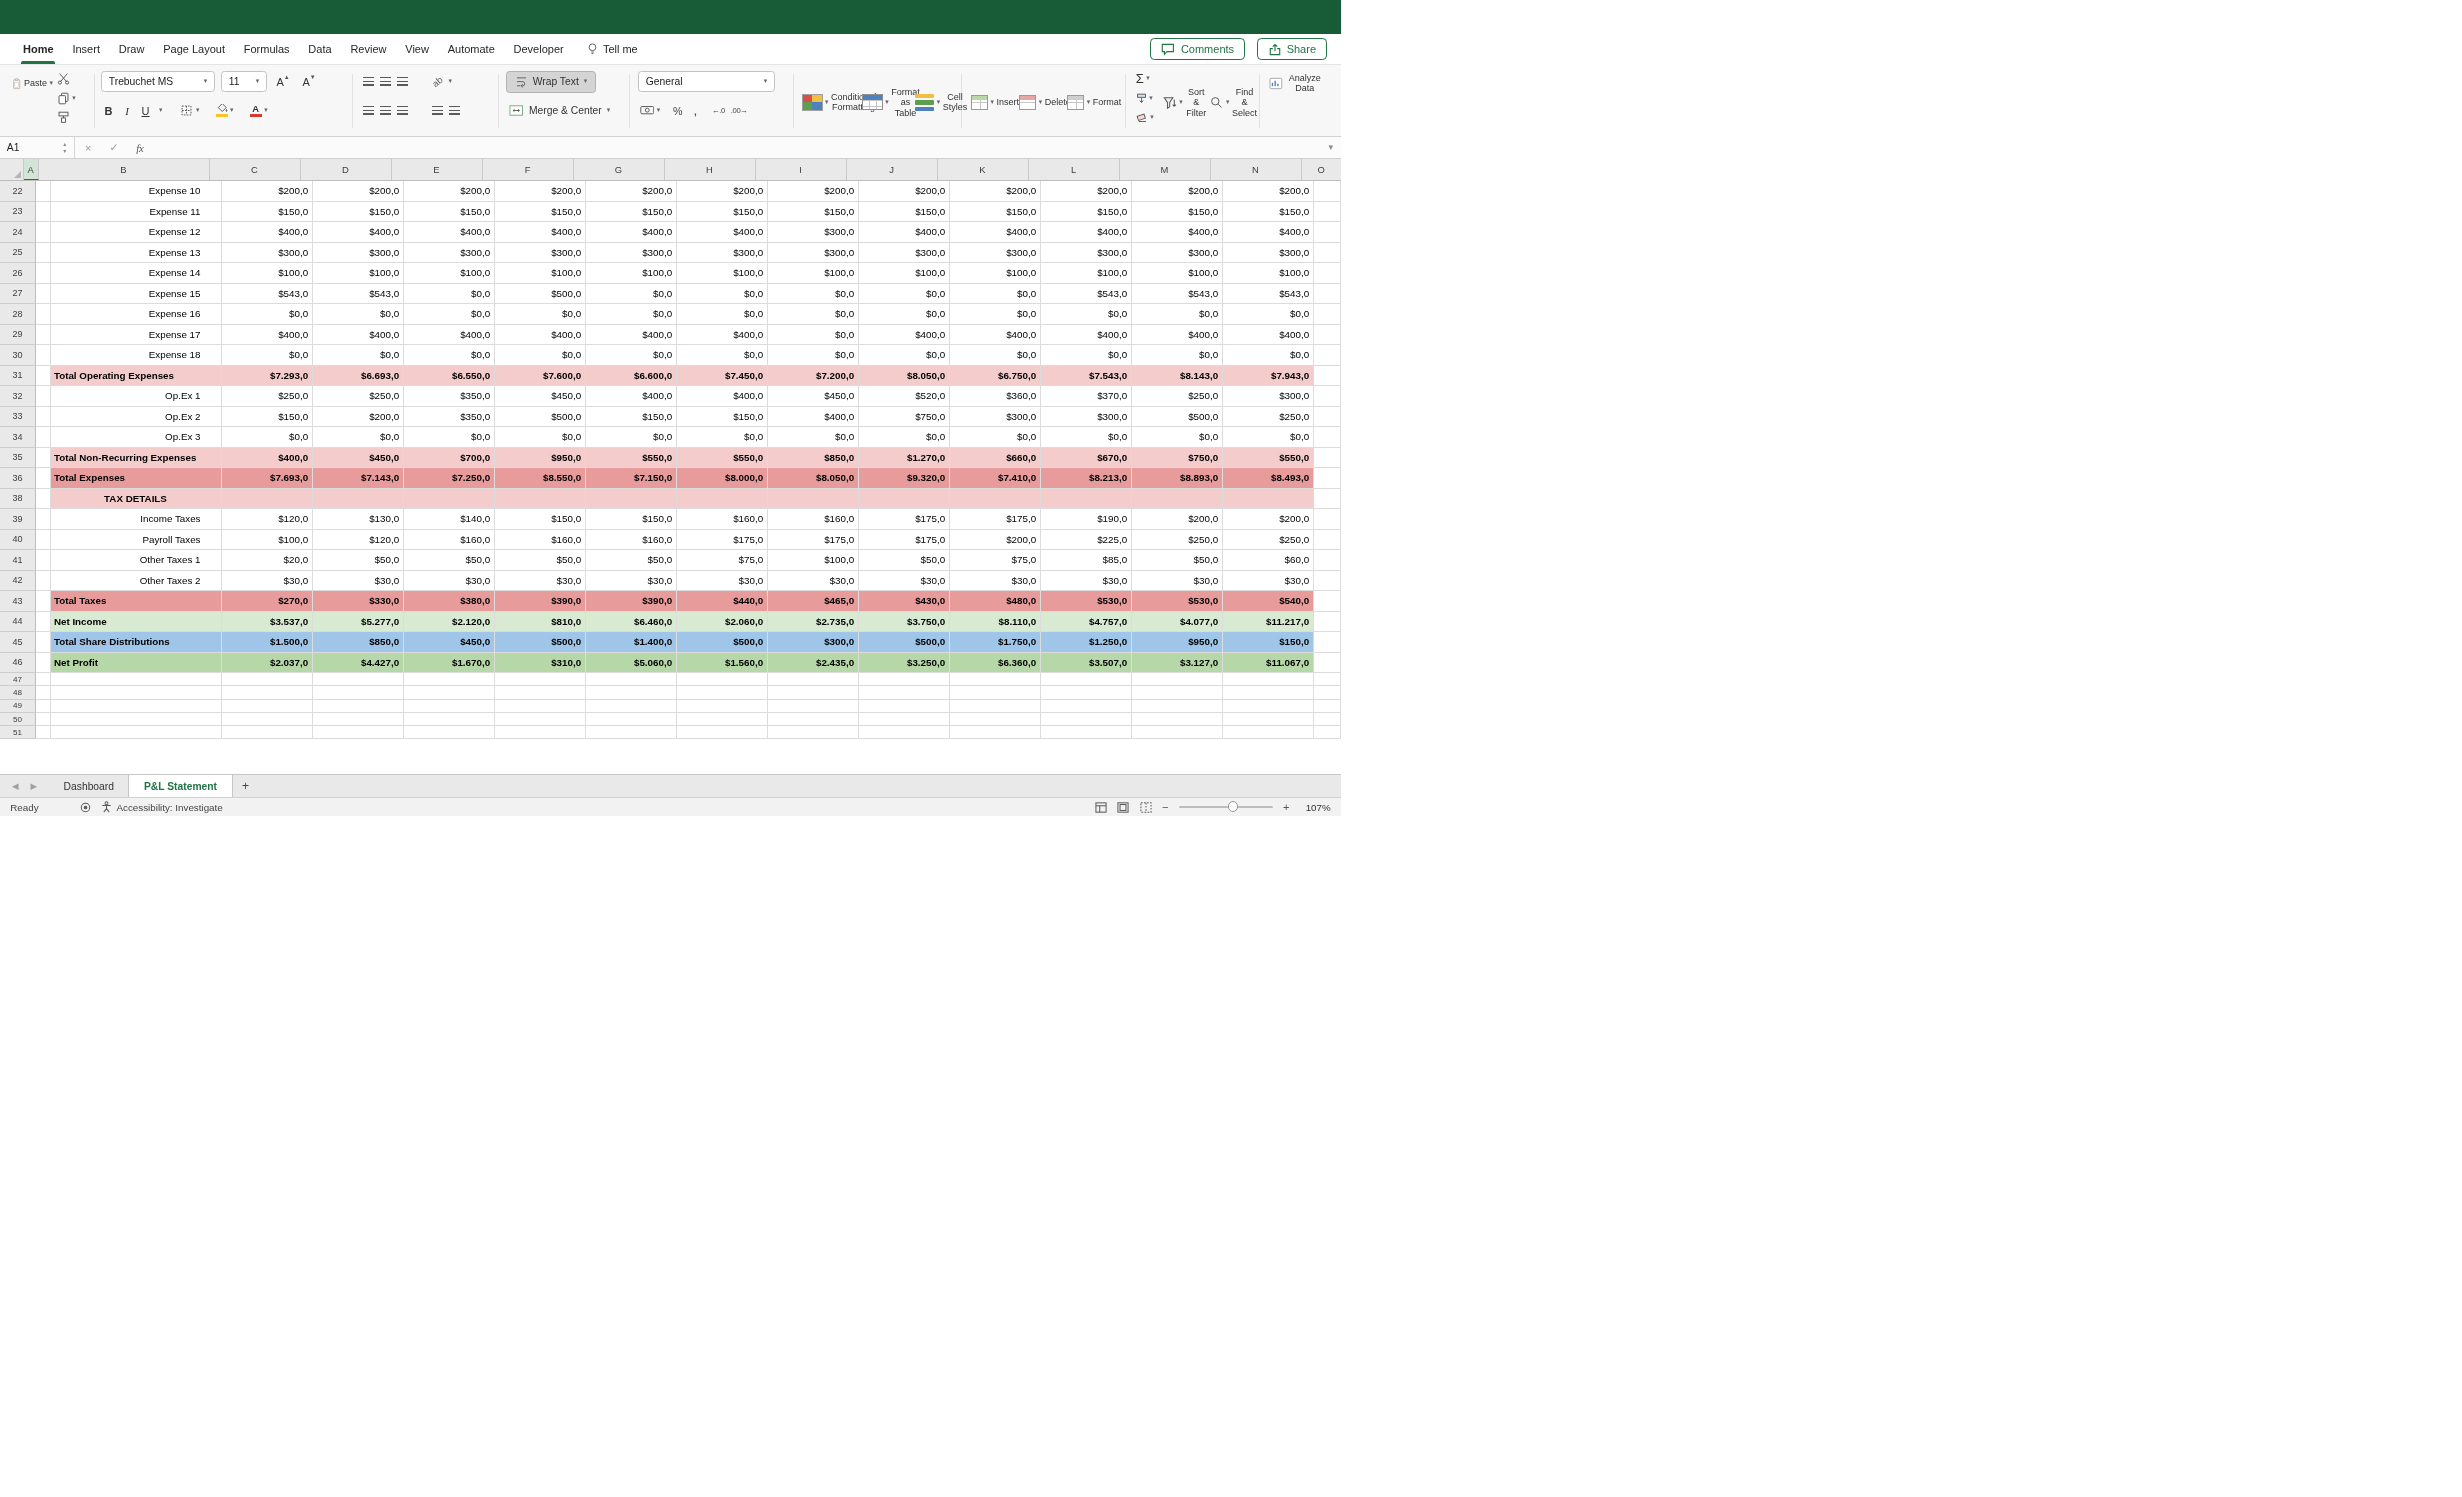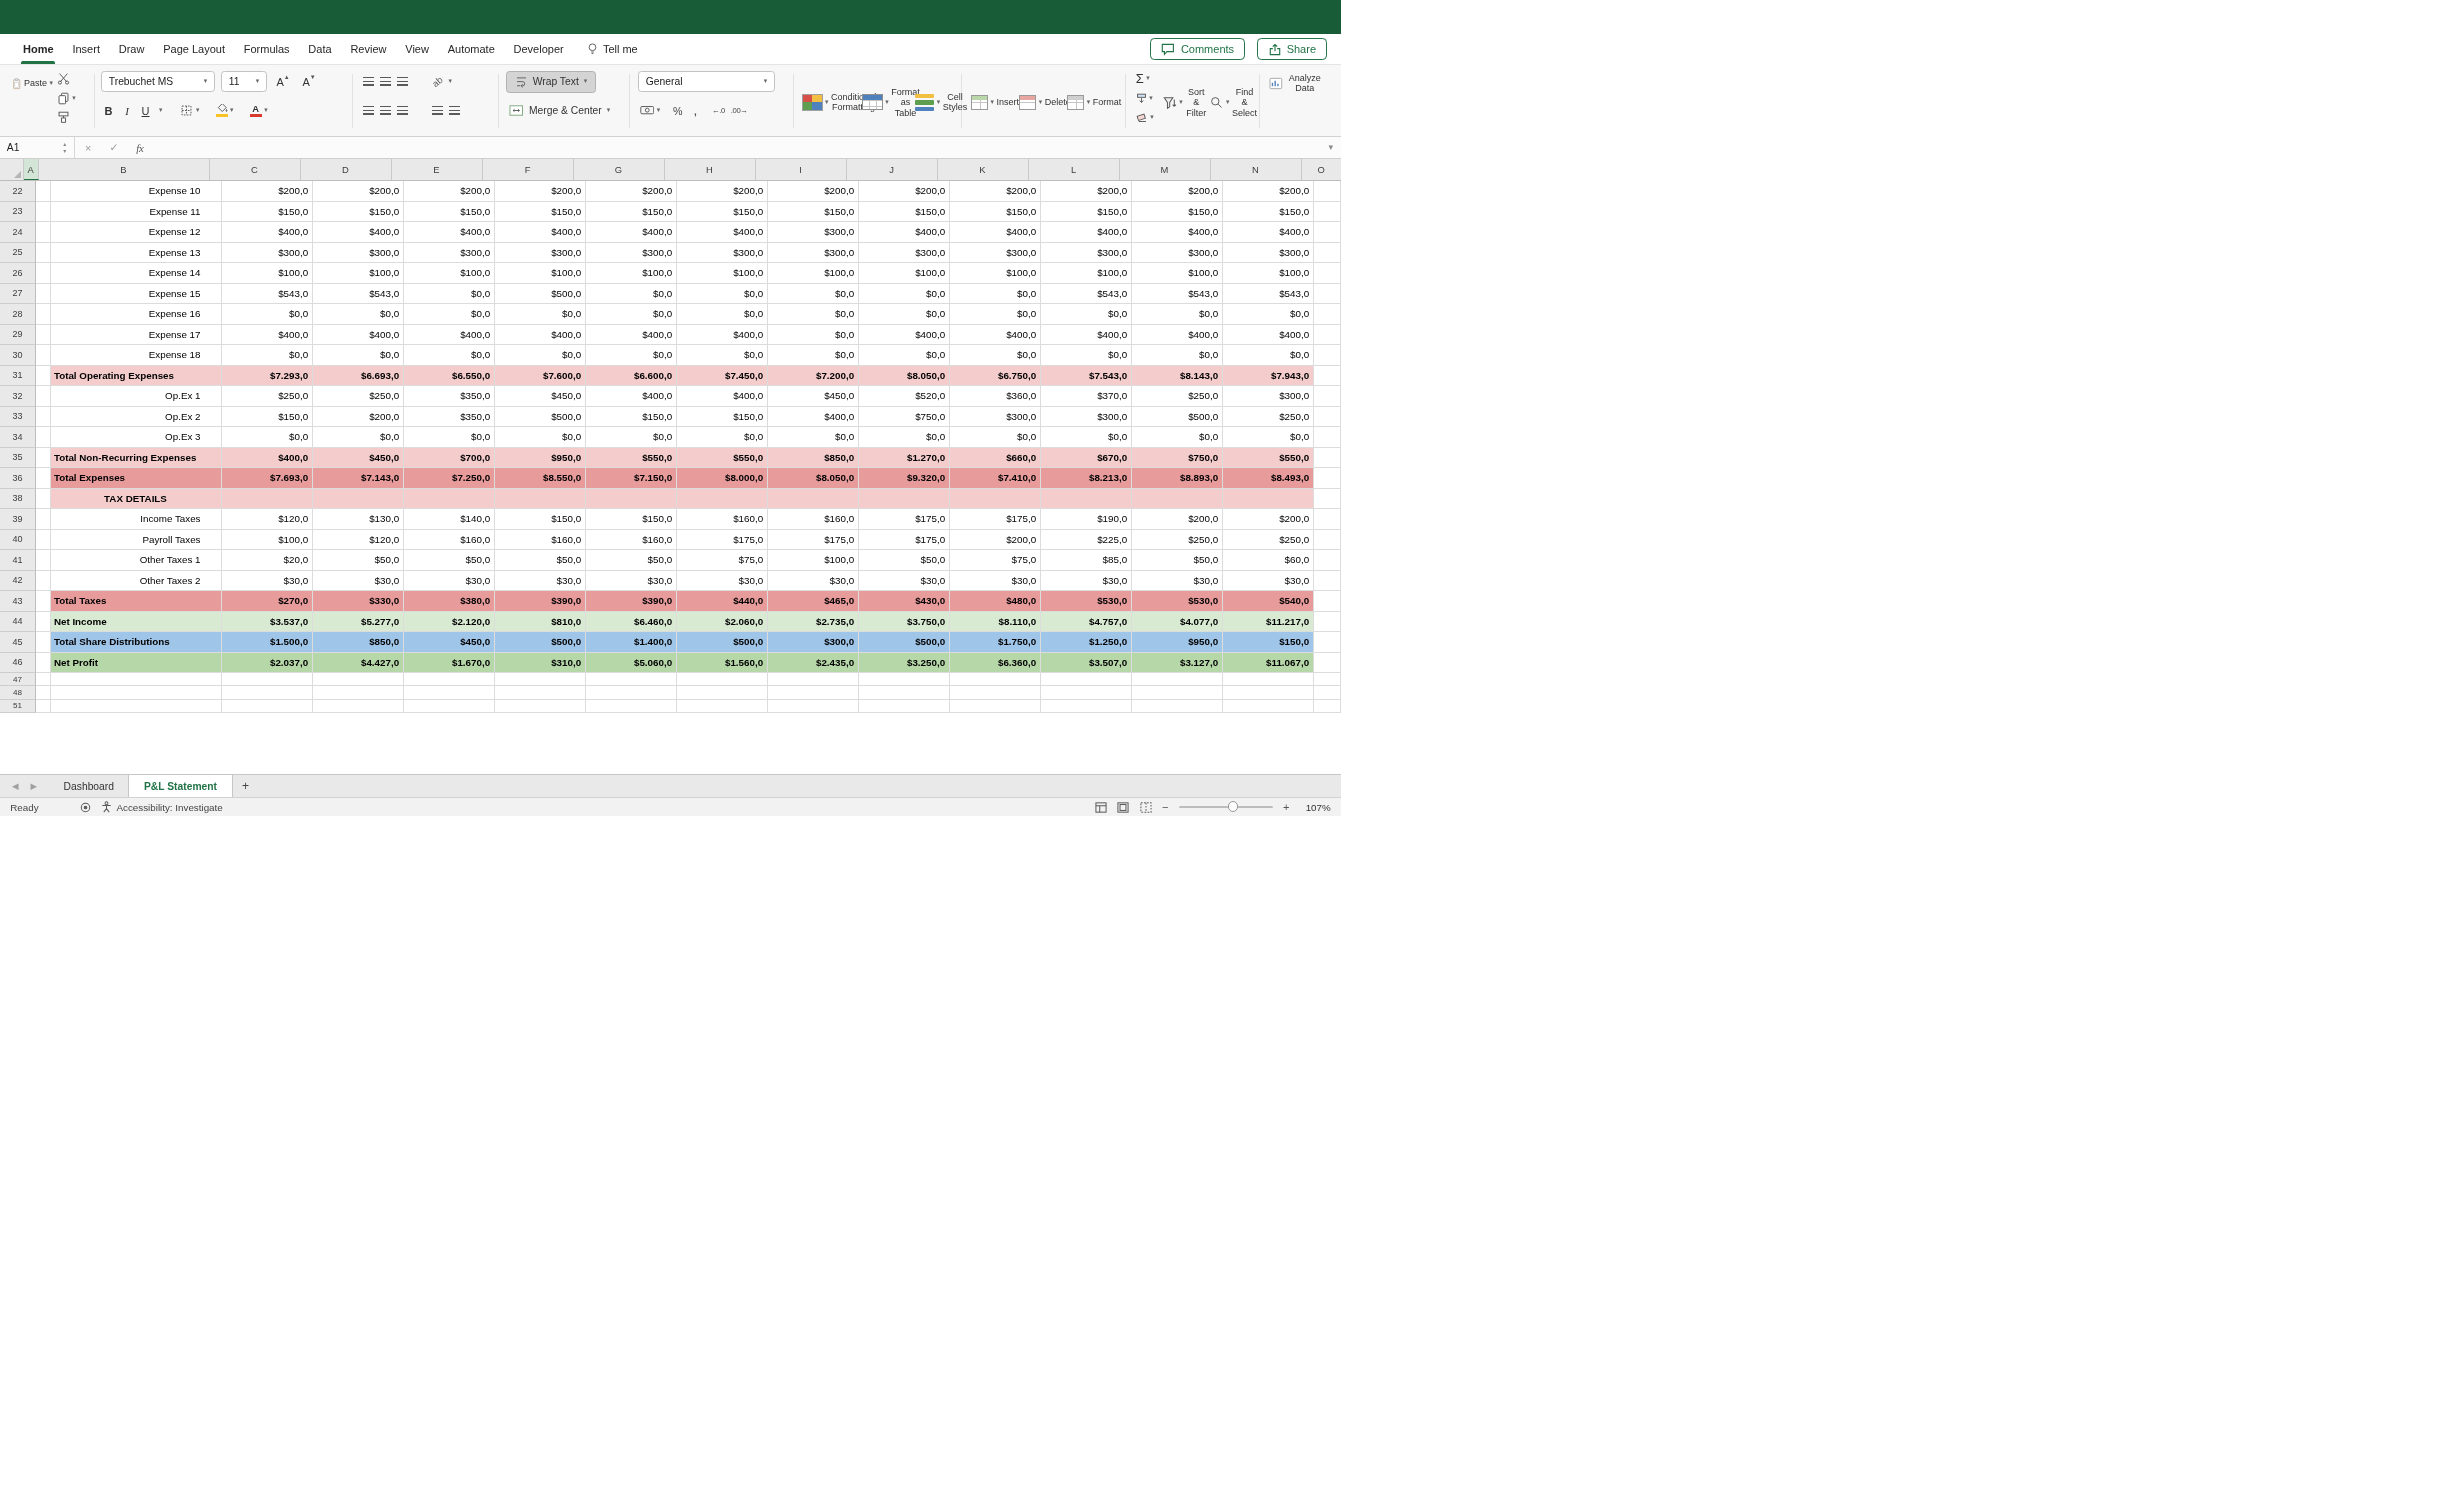--- a/index.html
+++ b/index.html
@@ -926,20 +926,56 @@
           <div class="cell cC val"></div>
           <div class="cell cC val"></div>
           <div class="cell cC val"></div>
           <div class="cell cC val"></div>
           <div class="cell cC val"></div>
           <div class="cell cC val"></div>
           <div class="cell cC val"></div>
           <div class="cell cO"></div>
         </div>
         <div class="grow short">
+          <div class="gut">49</div>
+          <div class="cell cA"></div>
+          <div class="cell cB"></div>
+          <div class="cell cC val"></div>
+          <div class="cell cC val"></div>
+          <div class="cell cC val"></div>
+          <div class="cell cC val"></div>
+          <div class="cell cC val"></div>
+          <div class="cell cC val"></div>
+          <div class="cell cC val"></div>
+          <div class="cell cC val"></div>
+          <div class="cell cC val"></div>
+          <div class="cell cC val"></div>
+          <div class="cell cC val"></div>
+          <div class="cell cC val"></div>
+          <div class="cell cO"></div>
+        </div>
+        <div class="grow short">
+          <div class="gut">50</div>
+          <div class="cell cA"></div>
+          <div class="cell cB"></div>
+          <div class="cell cC val"></div>
+          <div class="cell cC val"></div>
+          <div class="cell cC val"></div>
+          <div class="cell cC val"></div>
+          <div class="cell cC val"></div>
+          <div class="cell cC val"></div>
+          <div class="cell cC val"></div>
+          <div class="cell cC val"></div>
+          <div class="cell cC val"></div>
+          <div class="cell cC val"></div>
+          <div class="cell cC val"></div>
+          <div class="cell cC val"></div>
+          <div class="cell cO"></div>
+        </div>
+        <div class="grow short">
           <div class="gut">51</div>
           <div class="cell cA"></div>
           <div class="cell cB"></div>
           <div class="cell cC val"></div>
           <div class="cell cC val"></div>
           <div class="cell cC val"></div>
           <div class="cell cC val"></div>
           <div class="cell cC val"></div>
           <div class="cell cC val"></div>
           <div class="cell cC val"></div>

